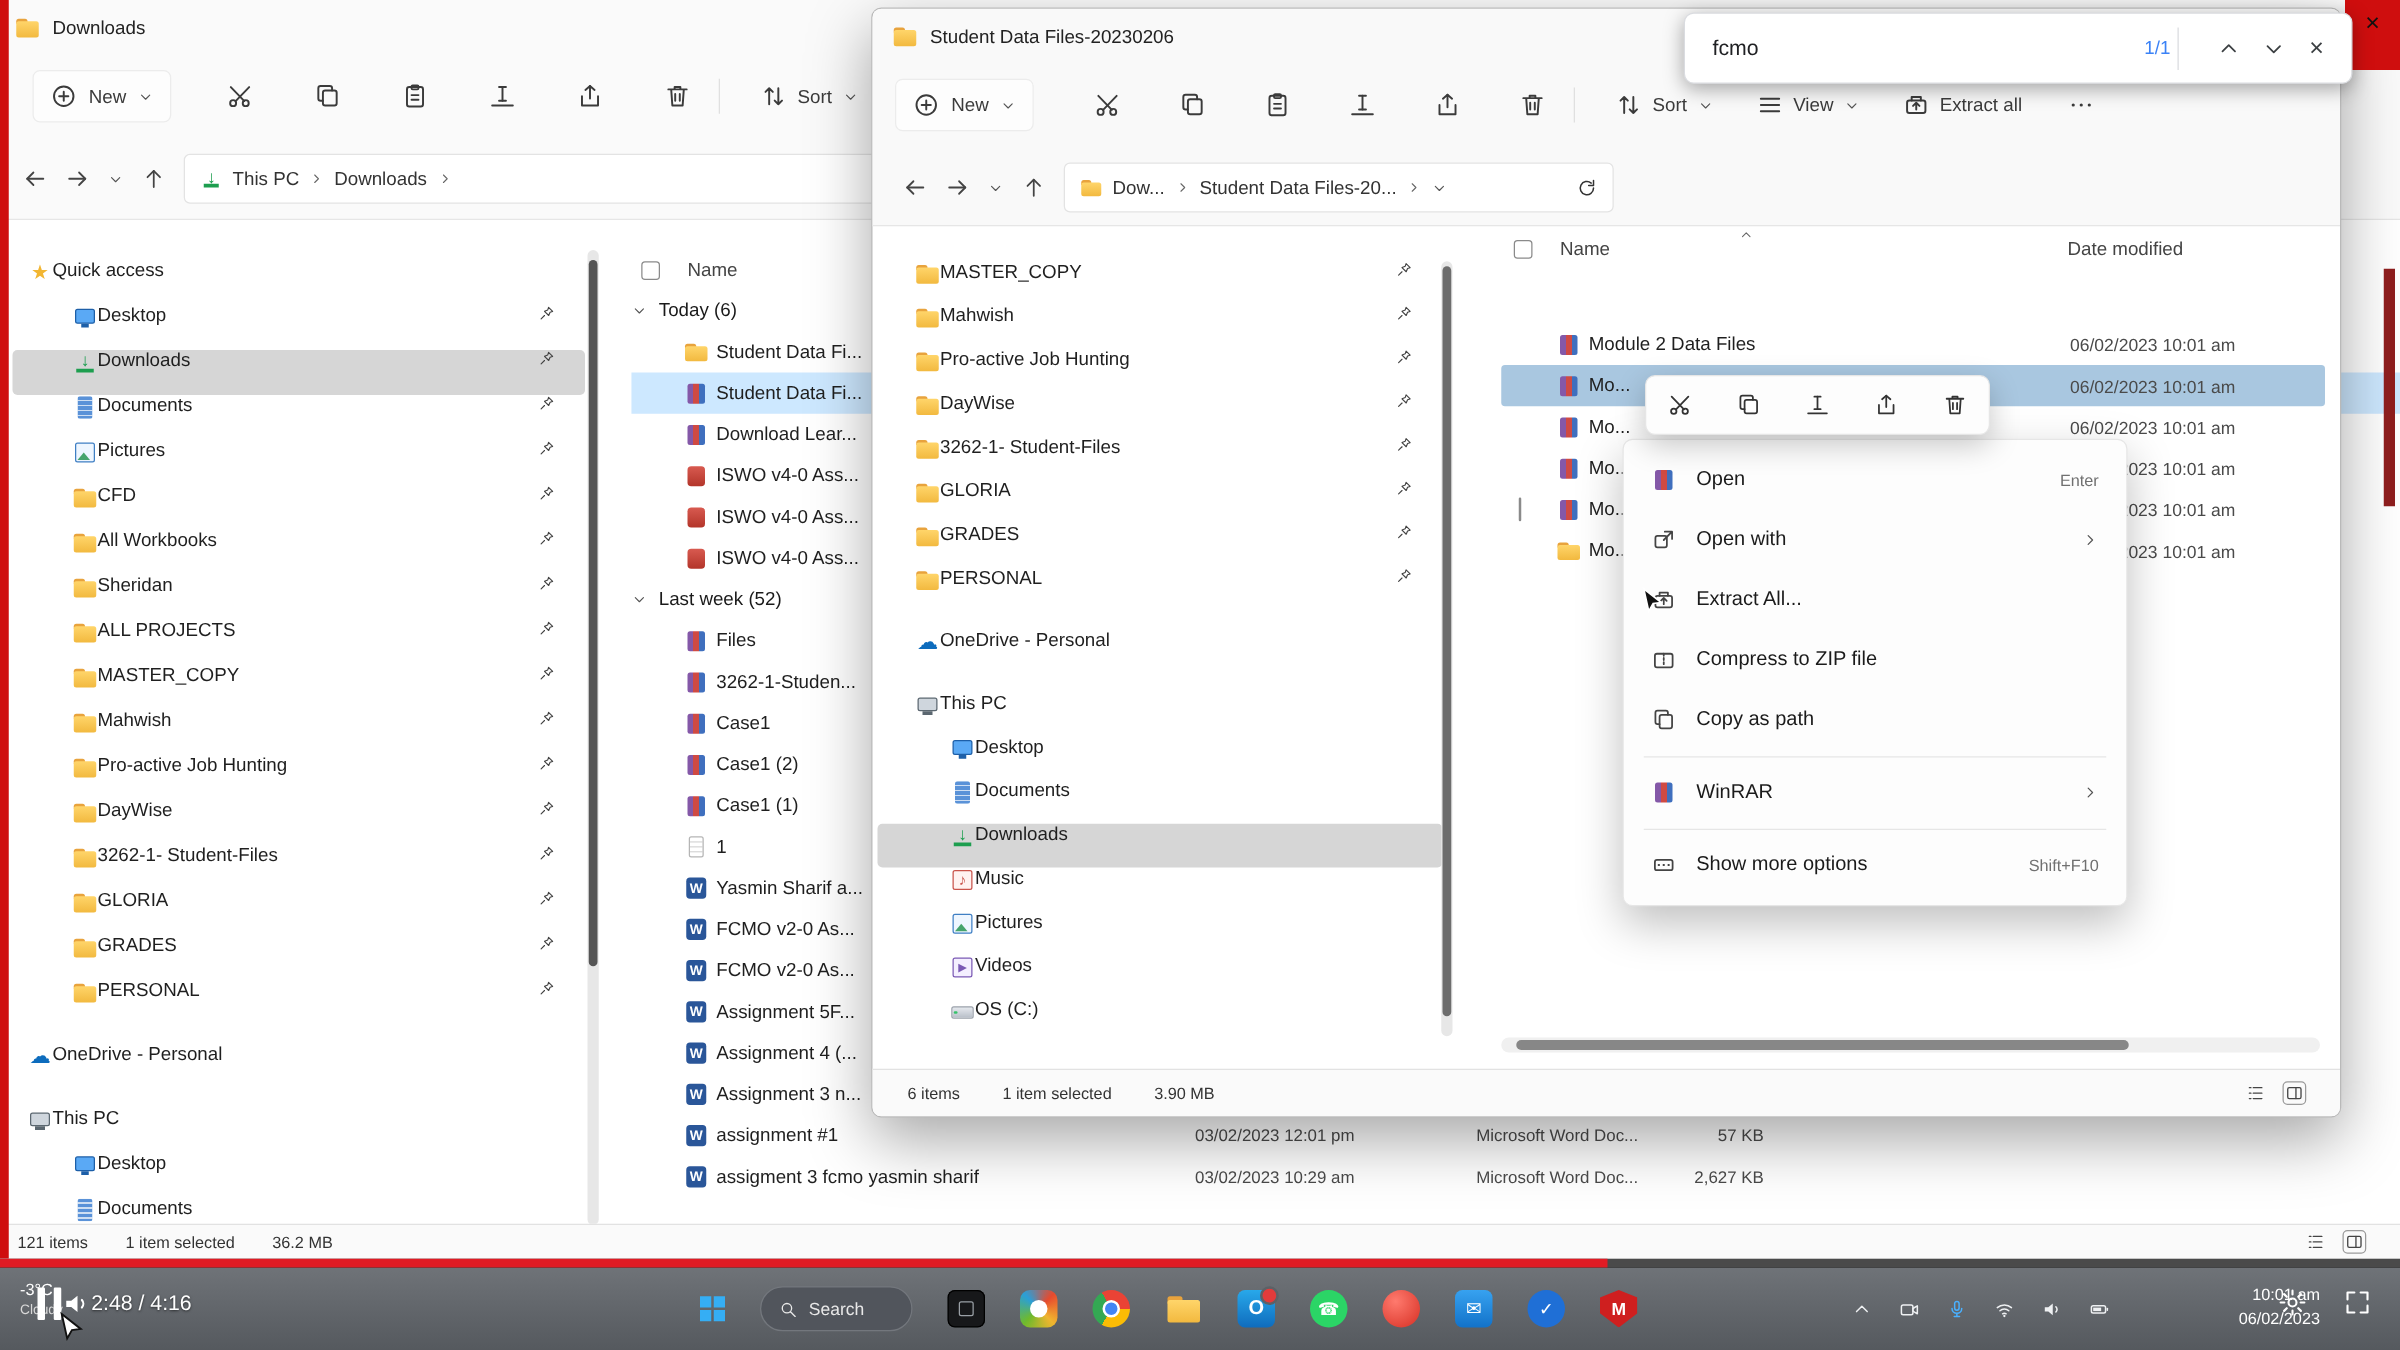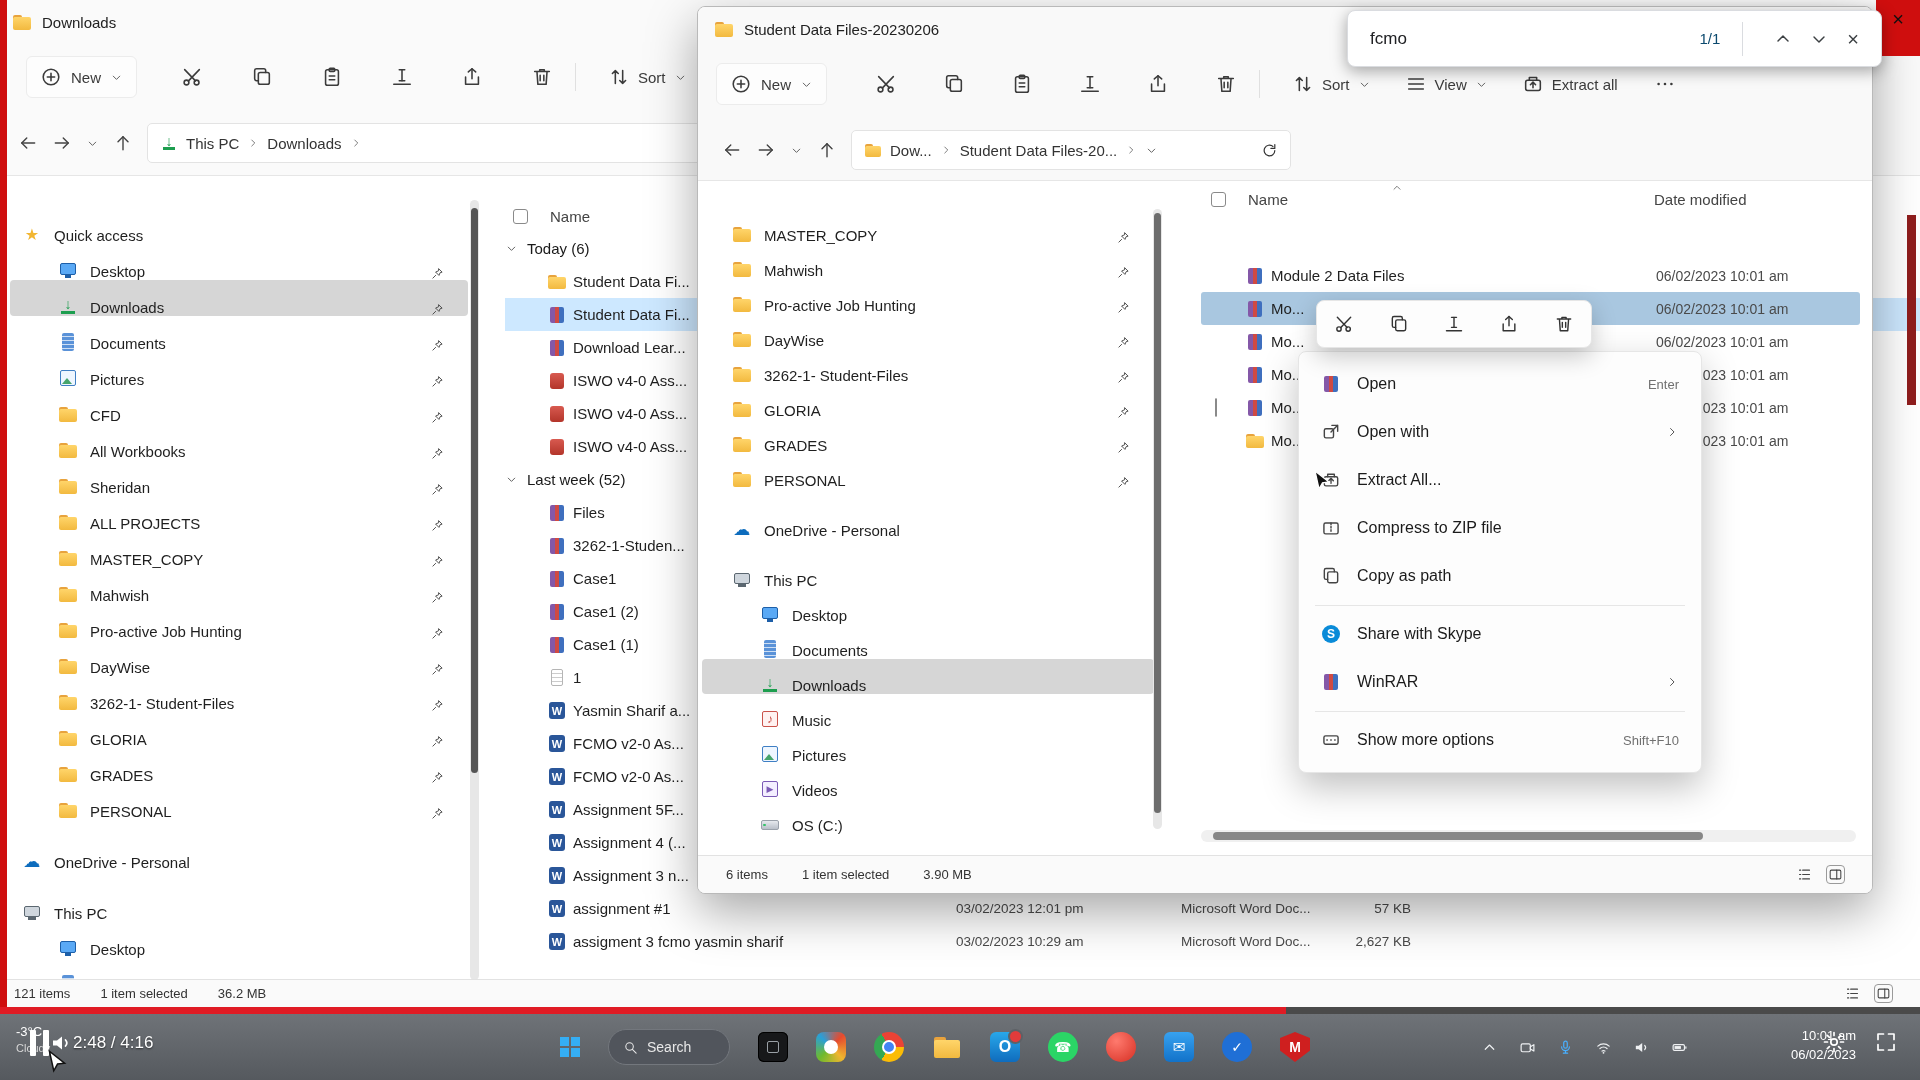--- a/index.html
+++ b/index.html
@@ -57,21 +57,21 @@
   .addr-row{position:absolute;left:0;top:110px;width:100%;height:66px;display:flex;align-items:center;padding-left:18px;gap:14px;color:#444}
   .navi{width:20px;height:20px}
   .addr-box{height:40px;background:#fff;border:1px solid #e3e3e3;border-radius:5px;display:flex;align-items:center;gap:8px;padding:0 12px;font-size:15px;color:#333}
   .crumb{display:flex;align-items:center;gap:8px}
   .crumb .sep{width:12px;height:12px;color:#666}
   .search-box{height:40px;background:#fff;border:1px solid #e3e3e3;border-radius:5px;display:flex;align-items:center;gap:10px;padding:0 14px;font-size:15px;color:#666}
   .search-ic{width:16px;height:16px;color:#666}
 
   
   .side{position:absolute;font-size:15px}
-  .side-item{height:36px;display:flex;align-items:flex-end;gap:12px;border-radius:4px;padding-right:10px}
+  .side-item{height:36px;display:flex;align-items:flex-start;border-radius:4px;padding-right:10px}
   .side-item .pin{display:none;width:13px;height:13px;color:#444;margin-left:auto;margin-right:14px}
   .side-item.f-pin .pin{display:block}
   .side-item.f-selected{background:#d6d6d6}
   .side-item.f-gap{margin-top:15px}
   .bg-side .side-item{padding-left:48px}
   .bg-side .side-item.f-header{padding-left:12px}
   .bg-side .side-item.f-gap{padding-left:12px}
   .fg-side .side-item{height:35px;padding-left:30px}
   .fg-side .side-item.f-indent{padding-left:58px}
   .vscroll{position:absolute;width:9px;background:#e7e7e7;border-radius:5px}
@@ -120,21 +120,21 @@
   .mi .lab{flex:1;white-space:nowrap;overflow:hidden}
   .mi .sc{font-size:13px;color:#707070}
   .mi .sub{display:none;width:14px;height:14px;color:#555}
   .mi.f-submenu .sub{display:block}
   .mi.f-divider{height:10px;padding:0}
   .mi.f-divider{border-bottom:1px solid #e6e6e6;border-radius:0;margin:0 8px 0 8px;height:6px;margin-bottom:4px}
 
   
   .find-bar{position:absolute;left:1347px;top:10px;width:535px;height:57px;background:#fff;border:1px solid #dadce0;border-radius:8px;box-shadow:0 4px 16px rgba(0,0,0,.35);display:flex;align-items:center;padding:0 22px;z-index:40}
   .find-q{flex:1;font-size:17px;color:#202124}
-  .find-count{font-size:15px;color:#0c4a6e;margin-right:22px}
+  .find-count{font-size:15px;color:#3b82f6;margin-right:6px}
   .find-div{width:1px;height:34px;background:#dadce0;margin-right:14px}
   .find-btn{width:20px;height:20px;color:#3c4043;margin-left:16px}
   .find-x{font-size:20px;color:#3c4043;margin-left:18px;line-height:1}
 
   
   .red-left{position:absolute;left:0;top:0;width:7px;height:1007px;background:#cf0e0e;z-index:50}
   .red-tr{position:absolute;left:1876px;top:0;width:44px;height:56px;background:#cf0e0e;z-index:39;display:flex;align-items:flex-start;justify-content:center;font-size:20px;color:#111;padding-top:8px}
   .red-thumb{position:absolute;left:1907px;top:215px;width:9px;height:190px;background:#8c1d1d;z-index:38}
 
   
@@ -1266,26 +1266,20 @@
           <span class="lab">Copy as path</span>
           <span class="sc"></span>
 
         </div>
         <div class="mi f-divider">
           
           
           
           
         </div>
-        <div class="mi">
-          <span class="islot n-skype ic-skype"></span>
-          <span class="lab">Share with Skype</span>
-          <span class="sc"></span>
-
-        </div>
         <div class="mi f-submenu">
           <span class="islot n-rar ic-rar"></span>
           <span class="lab">WinRAR</span>
           <span class="sc"></span>
           <span class="sub">
             <svg class="sv">
               <use href="#s-chevright"></use>
             </svg>
           </span>
         </div>

